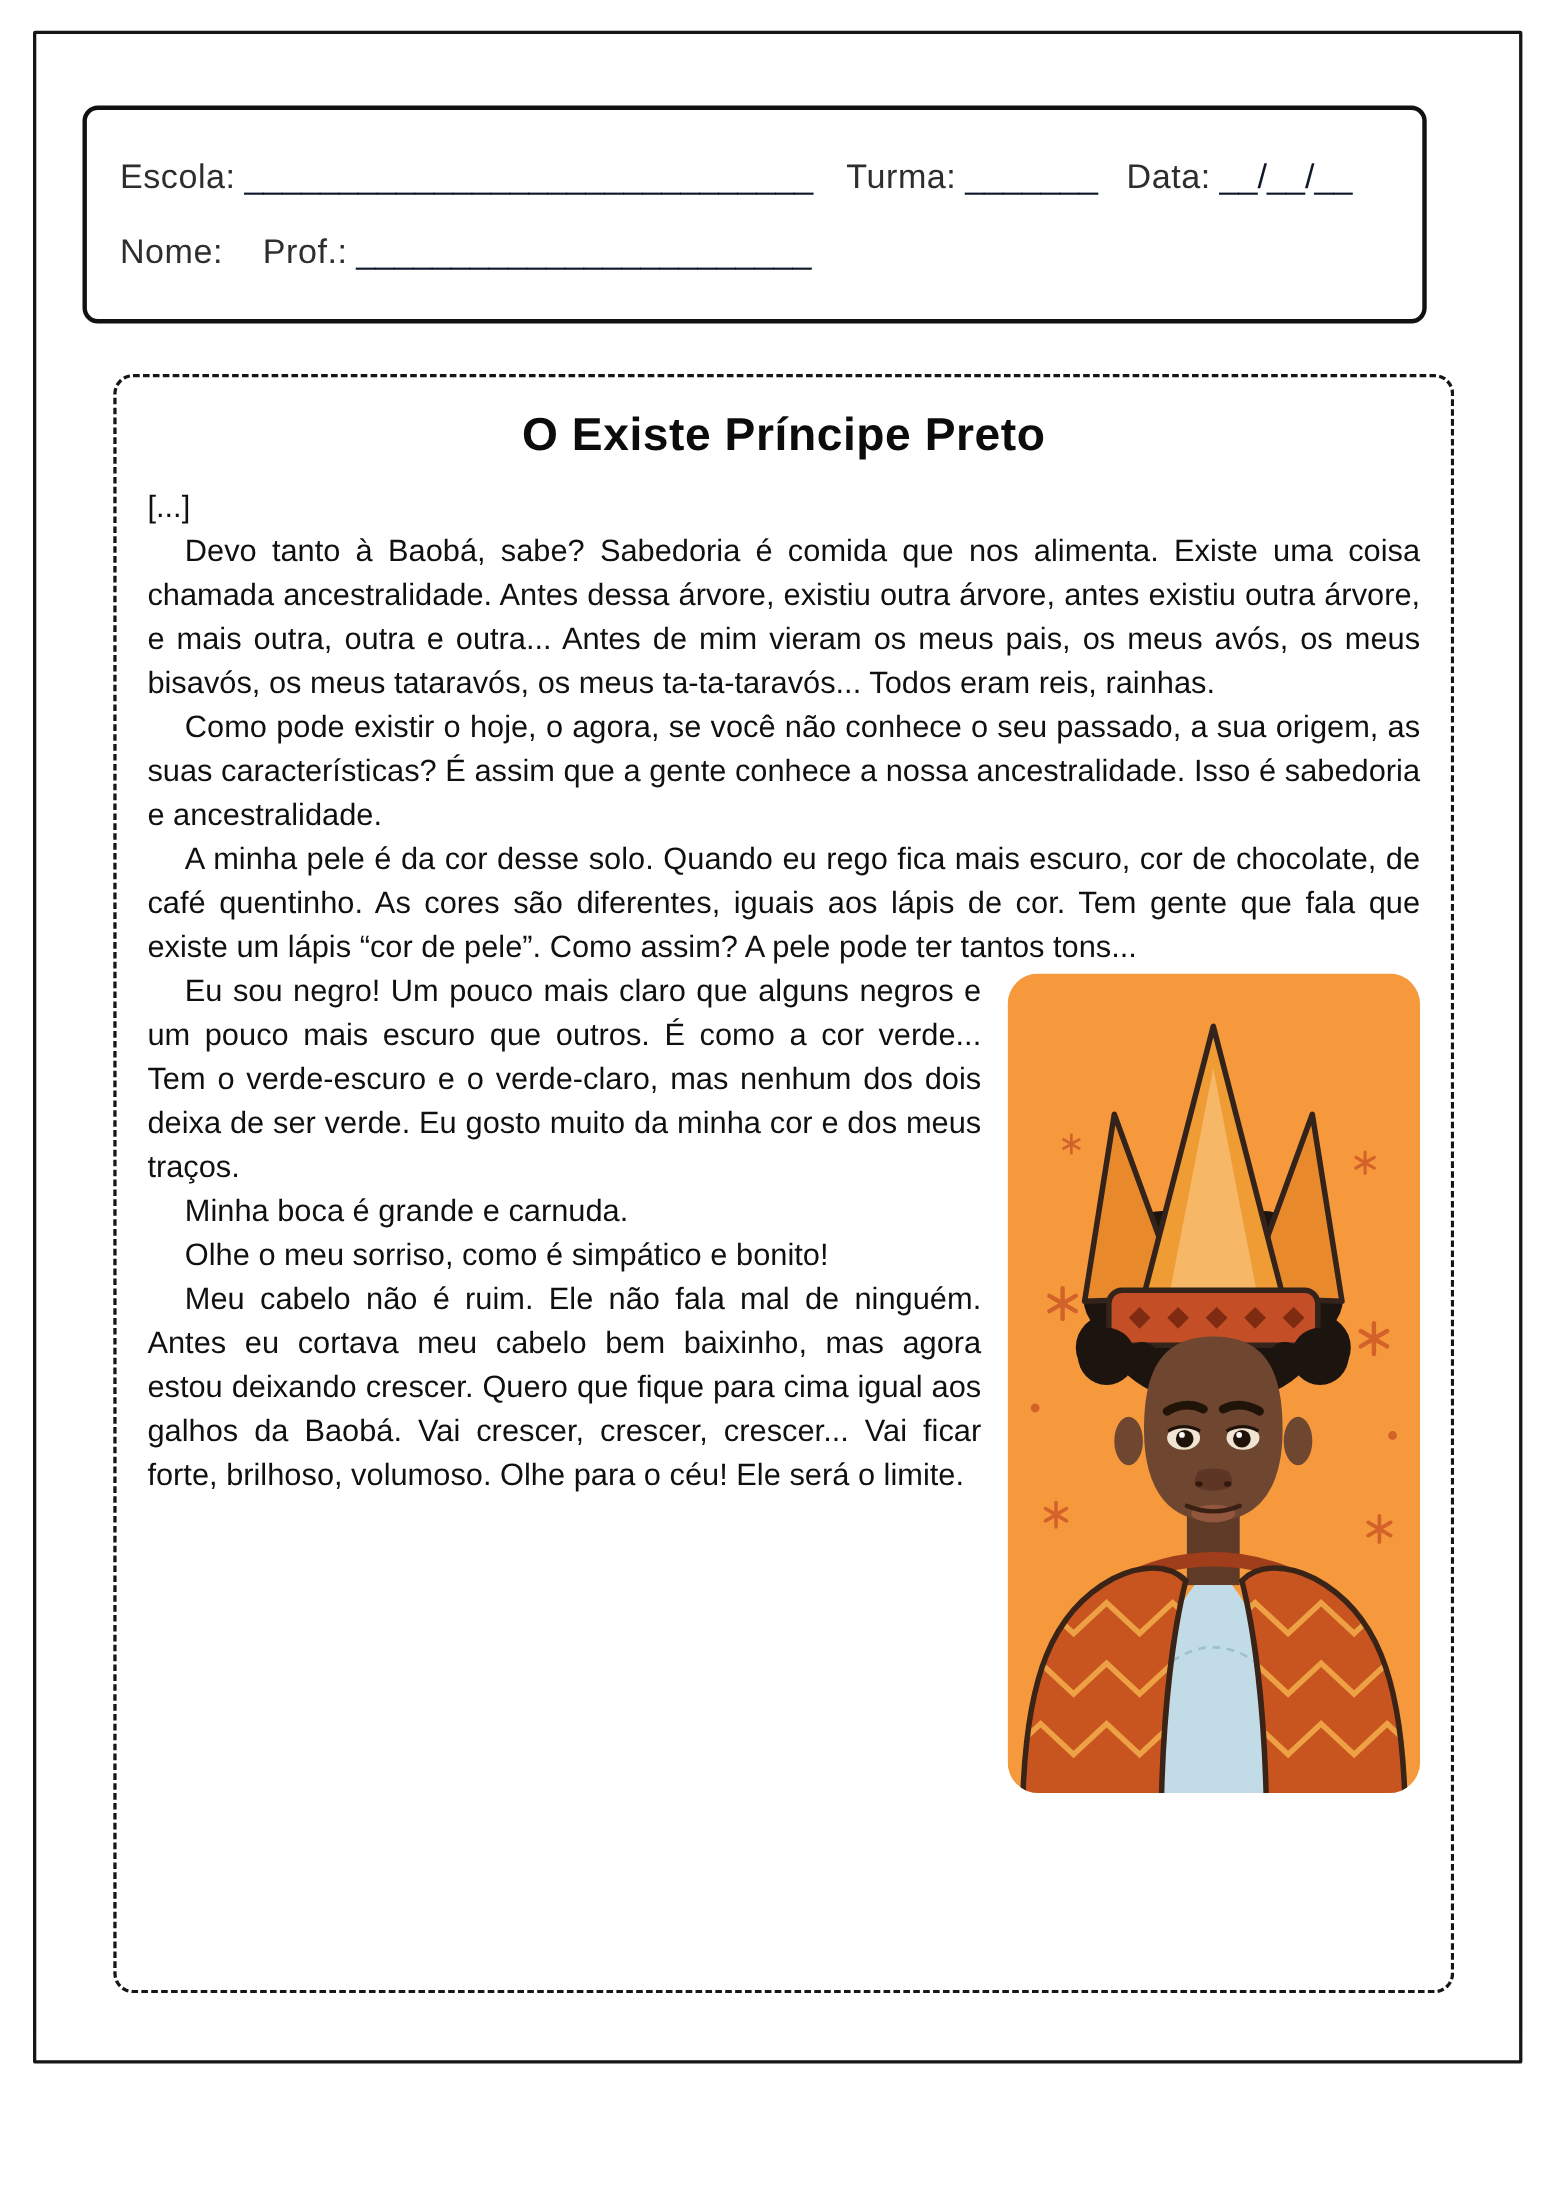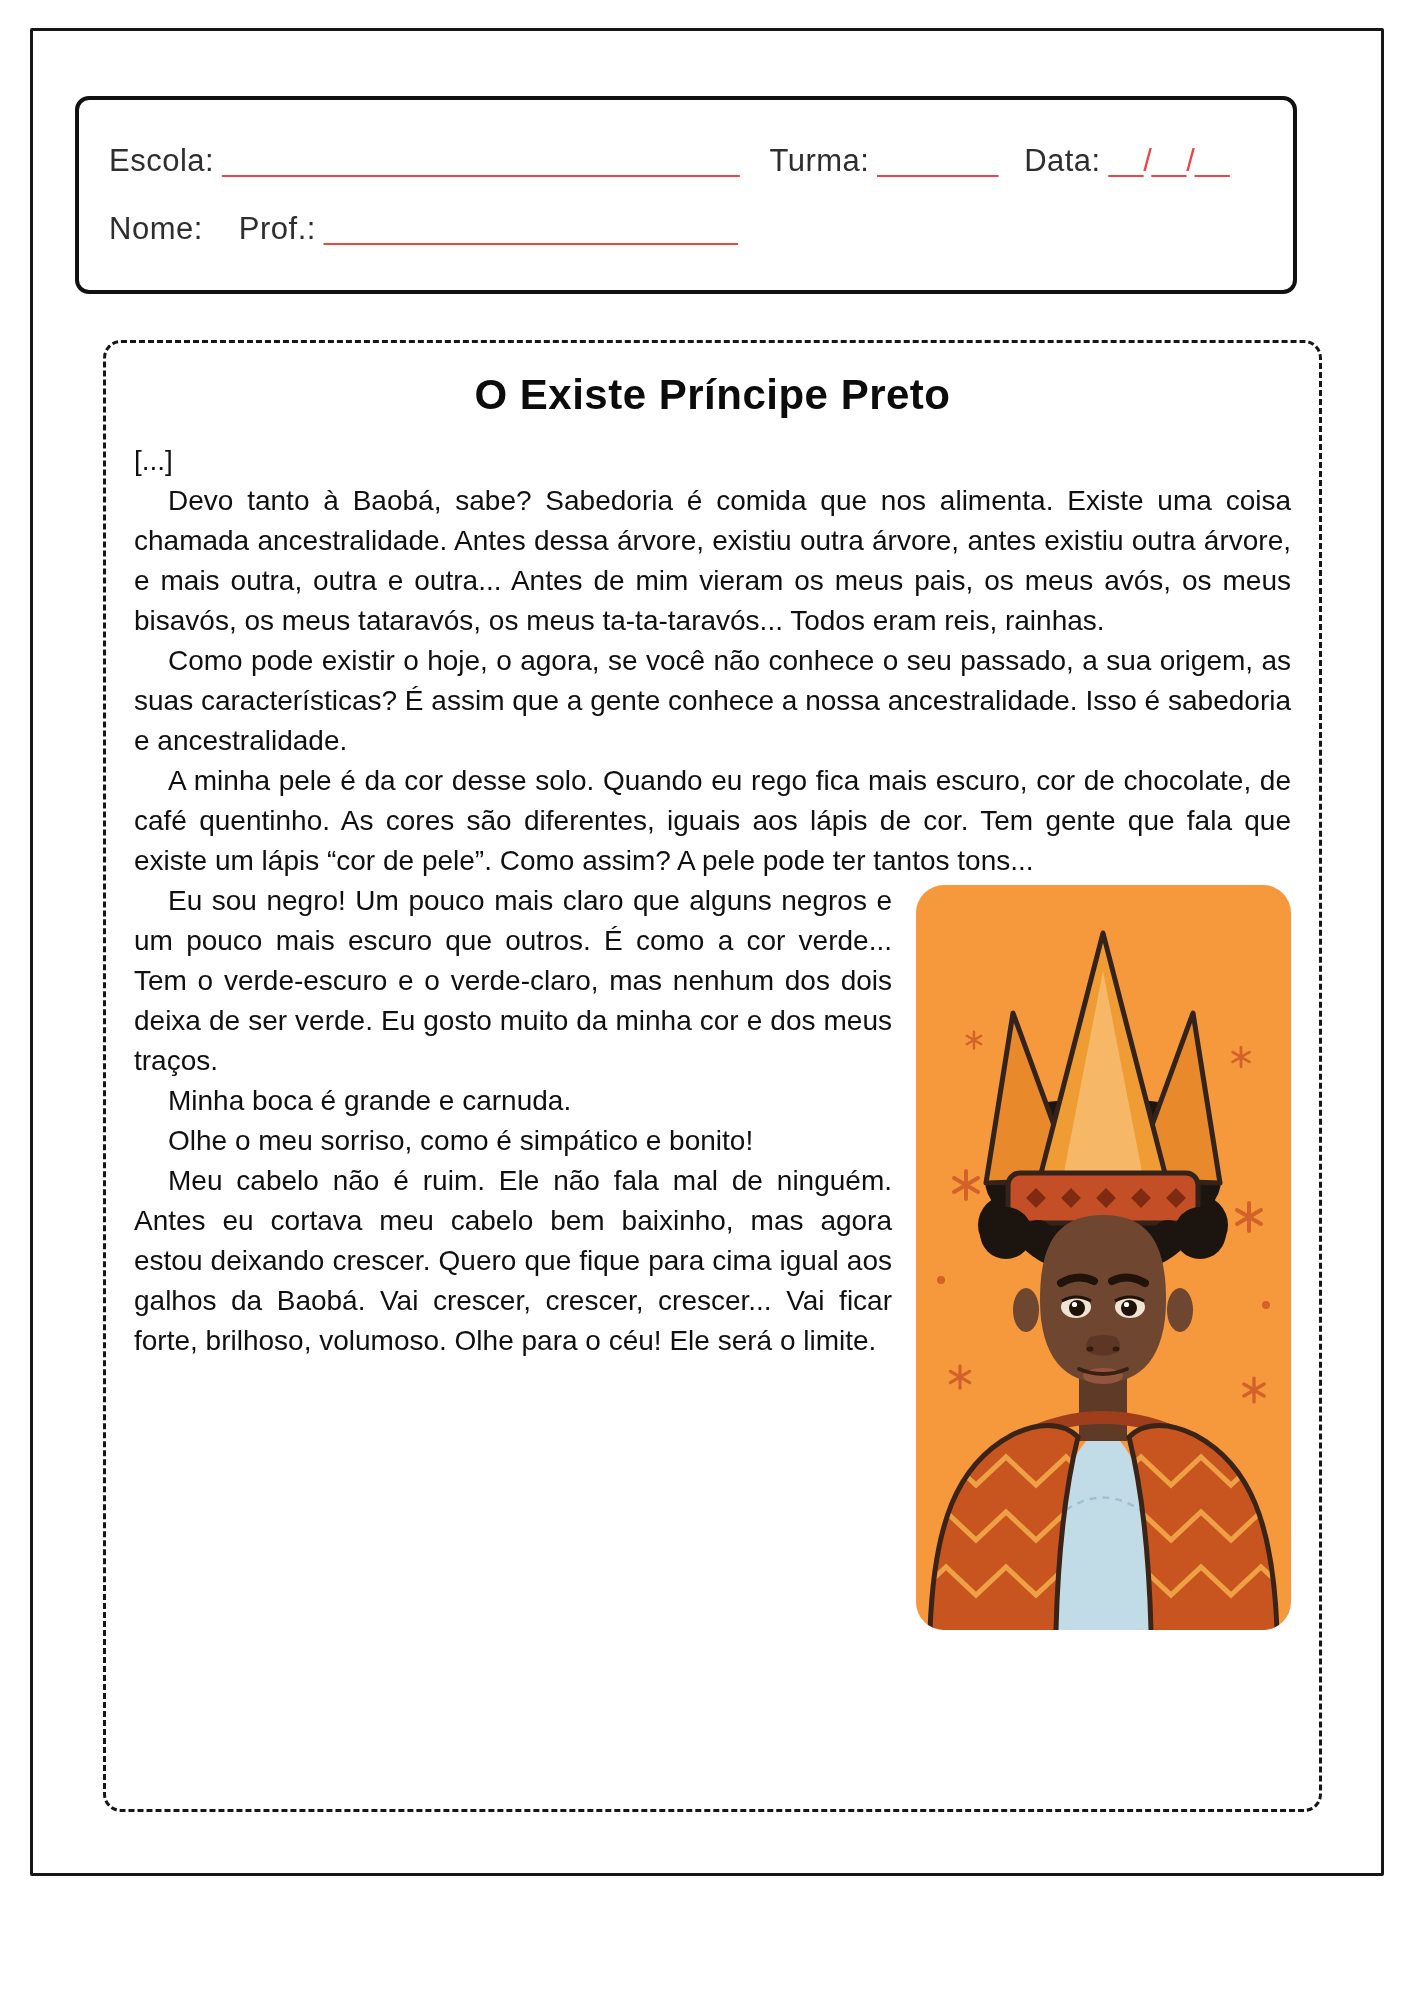--- a/index.html
+++ b/index.html
@@ -14,21 +14,21 @@
   }
   
   .header-box{
     position:absolute;left:75px;top:96px;width:1222px;height:198px;
     border:4px solid #111;border-radius:14px;background:#fff;
     box-sizing:border-box;padding:10px 30px;
     display:flex;flex-direction:column;justify-content:space-evenly;
   }
   .form-row{display:flex;align-items:baseline;white-space:nowrap;}
   .form-label{font-size:31px;font-weight:300;color:#2e2e2e;letter-spacing:.5px;}
-  .blank{font-size:31px;font-weight:300;color:#ef4444;letter-spacing:0;margin-left:8px;}
+  .blank{font-size:31px;font-weight:300;color:#0f172a;letter-spacing:0;margin-left:8px;}
   .gap30{margin-left:30px;} .gap36{margin-left:36px;} .gap26{margin-left:26px;text-align:right;}
   
   .reading-box{
     position:absolute;left:103px;top:340px;width:1219px;height:1472px;
     border:3px dashed #161616;border-radius:18px;box-sizing:border-box;
     padding:22px 28px 0 28px;background:#fff;
   }
   .reading-title{
     margin:6px 0 22px 0;text-align:center;font-size:42px;font-weight:bold;
     color:#0c0c0c;letter-spacing:.5px;

